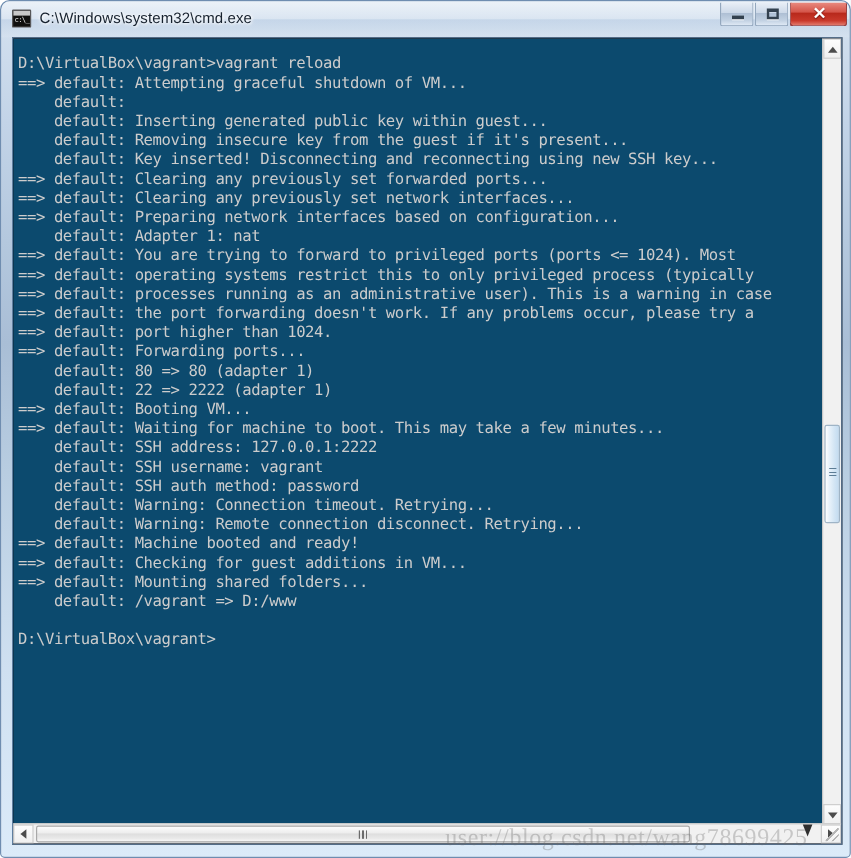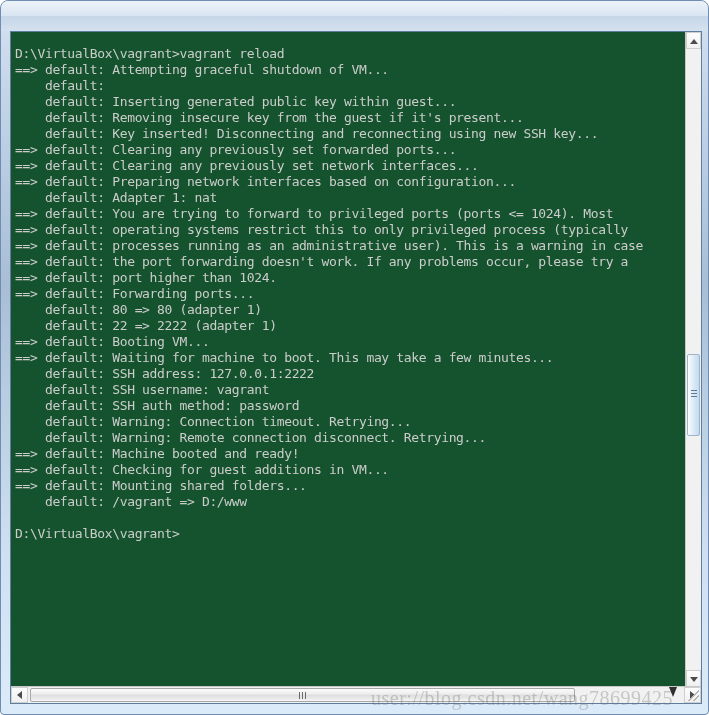--- a/index.html
+++ b/index.html
@@ -167,21 +167,21 @@
     overflow: hidden;
   }
 
   
   .console {
     position: absolute;
     left: 0;
     top: 0;
     width: 675px;
     height: 655px;
-    background: #14532d;
+    background: #0c4a6e;
     overflow: hidden;
   }
   .console-lines {
     position: absolute;
     left: 4px;
     top: 14px;
     font-family: "DejaVu Sans Mono", "Liberation Mono", monospace;
     font-size: 13px;
     line-height: 16px;
     color: #cccccc;
@@ -336,20 +336,41 @@
     border-left: 4px solid transparent;
     border-right: 4px solid transparent;
     border-top: 10px solid #303030;
   }
 </style>
 </head>
 <body>
 
 <div class="window">
 
+  <div class="titlebar">
+
+    <div class="title-icon">
+      <div class="ic-top"></div>
+      <div class="ic-txt">c:\_</div>
+    </div>
+
+    <div class="title-text">C:\Windows\system32\cmd.exe</div>
+
+    <div class="wbtns">
+      <div class="wbtn min">
+        <div class="glyph-min"></div>
+      </div>
+      <div class="wbtn max">
+        <div class="glyph-max"></div>
+      </div>
+      <div class="wbtn close">
+        <div class="glyph-close">✕</div>
+      </div>
+    </div>
+  </div>
 
   <div class="client">
 
     <div class="console">
       <div class="console-lines" id="console-lines"><div class="cline">D:\VirtualBox\vagrant&gt;vagrant reload</div><div class="cline">==&gt; default: Attempting graceful shutdown of VM...</div><div class="cline">    default:</div><div class="cline">    default: Inserting generated public key within guest...</div><div class="cline">    default: Removing insecure key from the guest if it's present...</div><div class="cline">    default: Key inserted! Disconnecting and reconnecting using new SSH key...</div><div class="cline">==&gt; default: Clearing any previously set forwarded ports...</div><div class="cline">==&gt; default: Clearing any previously set network interfaces...</div><div class="cline">==&gt; default: Preparing network interfaces based on configuration...</div><div class="cline">    default: Adapter 1: nat</div><div class="cline">==&gt; default: You are trying to forward to privileged ports (ports &lt;= 1024). Most</div><div class="cline">==&gt; default: operating systems restrict this to only privileged process (typically</div><div class="cline">==&gt; default: processes running as an administrative user). This is a warning in case</div><div class="cline">==&gt; default: the port forwarding doesn't work. If any problems occur, please try a</div><div class="cline">==&gt; default: port higher than 1024.</div><div class="cline">==&gt; default: Forwarding ports...</div><div class="cline">    default: 80 =&gt; 80 (adapter 1)</div><div class="cline">    default: 22 =&gt; 2222 (adapter 1)</div><div class="cline">==&gt; default: Booting VM...</div><div class="cline">==&gt; default: Waiting for machine to boot. This may take a few minutes...</div><div class="cline">    default: SSH address: 127.0.0.1:2222</div><div class="cline">    default: SSH username: vagrant</div><div class="cline">    default: SSH auth method: password</div><div class="cline">    default: Warning: Connection timeout. Retrying...</div><div class="cline">    default: Warning: Remote connection disconnect. Retrying...</div><div class="cline">==&gt; default: Machine booted and ready!</div><div class="cline">==&gt; default: Checking for guest additions in VM...</div><div class="cline">==&gt; default: Mounting shared folders...</div><div class="cline">    default: /vagrant =&gt; D:/www</div><div class="cline"></div><div class="cline">D:\VirtualBox\vagrant&gt;</div></div>
     </div>
 
     <div class="vscroll">
       <div class="vs-arrow up">
         <div class="tri up"></div>

